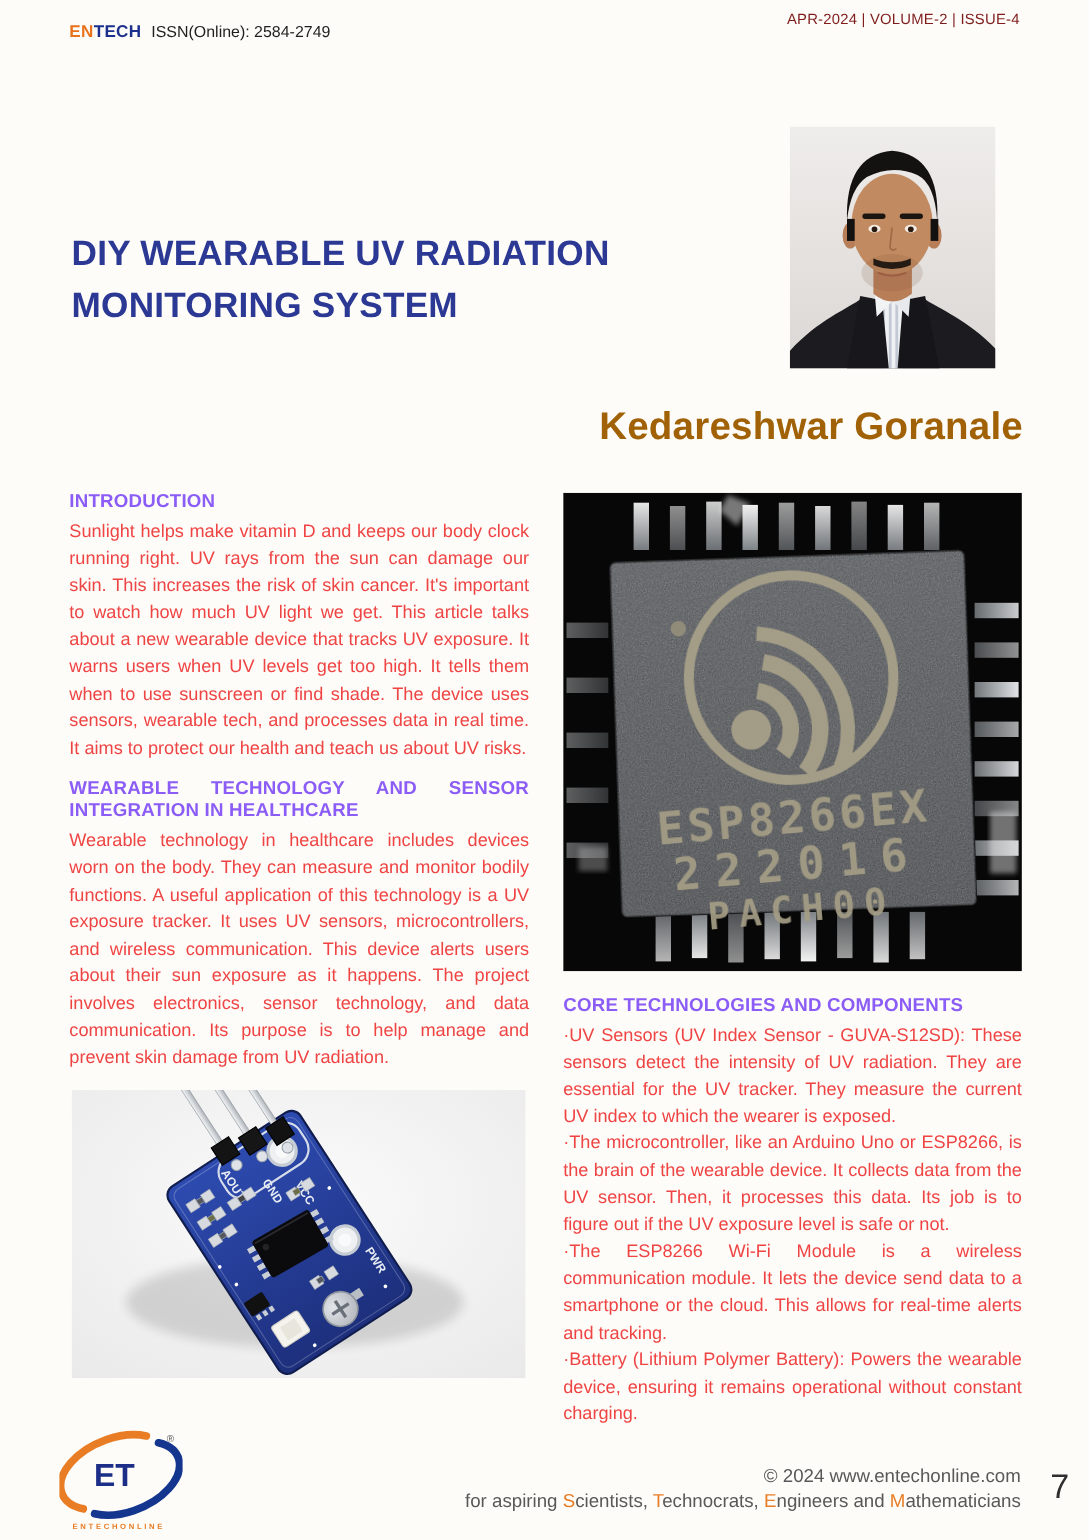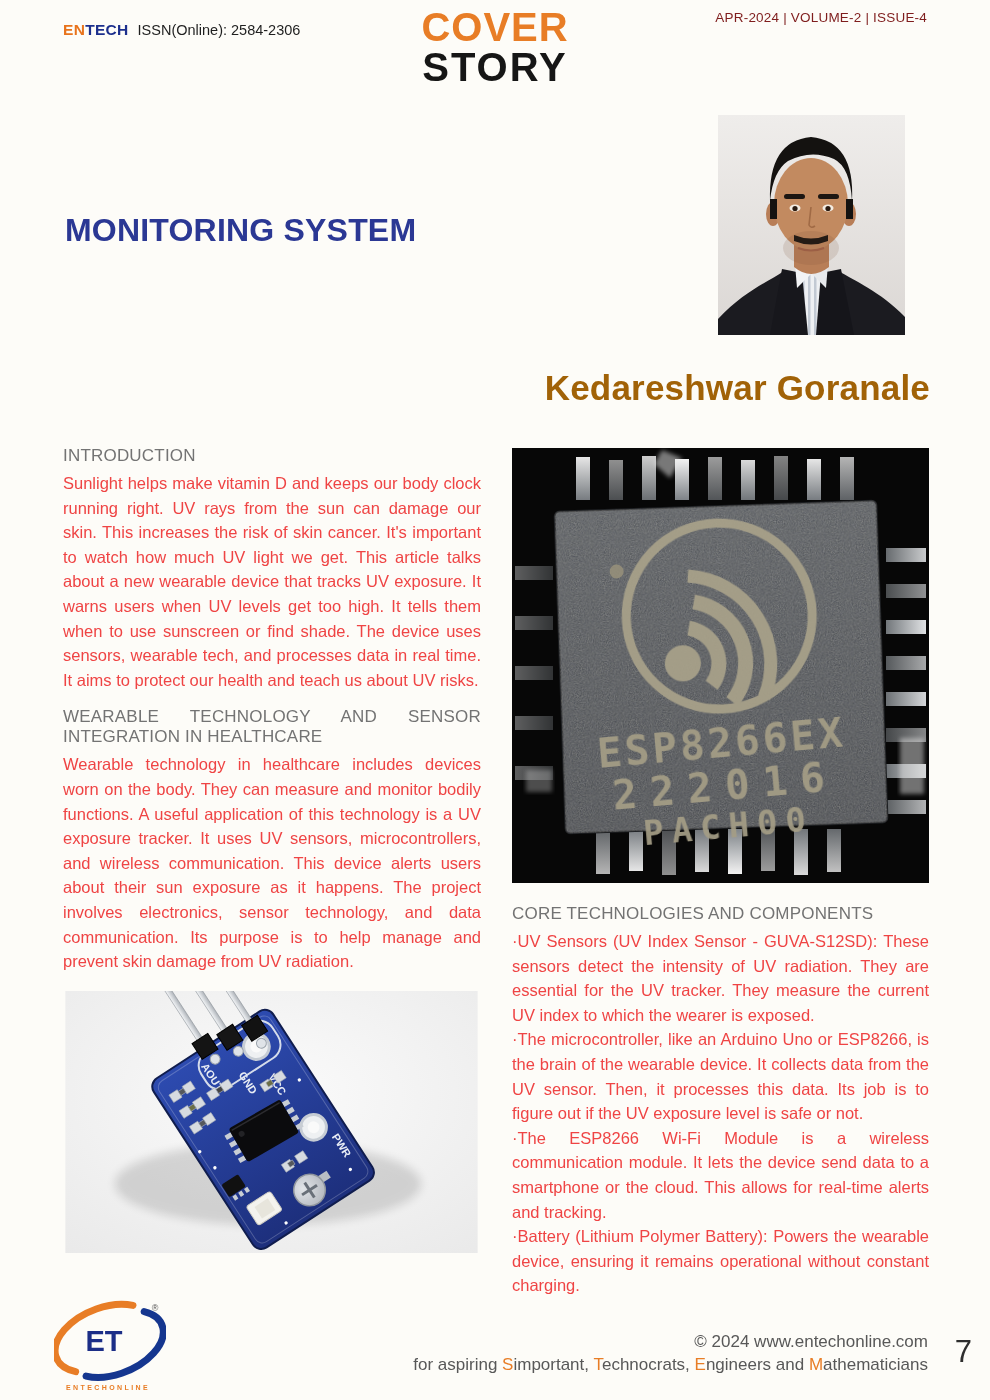--- a/index.html
+++ b/index.html
@@ -22,51 +22,48 @@
   .issue-info{right:63px;top:10px;font-size:13.5px;color:#7f1d1d;letter-spacing:.2px;}
   
   .title-line1{left:65px;top:150px;font-size:39px;font-weight:700;color:#e87a1f;letter-spacing:.5px;}
   .title-navy{left:65px;top:207px;font-size:32px;font-weight:700;color:#2b3894;line-height:47px;letter-spacing:.2px;}
   
   .author-photo{left:718px;top:115px;width:187px;height:220px;}
   .author-name{right:60px;top:368px;font-size:35px;font-weight:700;color:#a16207;letter-spacing:.2px;}
   
   .col-left{left:63px;top:446px;width:418px;}
   .col-right{left:512px;top:448px;width:417px;}
-  .sec-head{font-size:17px;font-weight:400;color:#737373;letter-spacing:.2px;margin:0 0 5px 0;text-align:justify;}
+  .sec-head{font-size:17px;font-weight:700;color:#8b5cf6;letter-spacing:.2px;margin:0 0 5px 0;text-align:justify;}
   .body-text{font-size:16.5px;line-height:24.6px;color:#ef4444;text-align:justify;margin:0;}
   .mt{margin-top:15px;}
   .bullet{margin:0;}
   .sensor-photo{display:block;margin-top:17px;}
   .chip-photo{display:block;}
   .core-head{margin-top:21px;}
   
   .footer-logo{left:54px;top:1298px;width:112px;height:96px;}
   .copyright-block{right:62px;top:1330px;text-align:right;color:#585858;font-size:17px;line-height:23px;}
   .copyright-block .o{color:#e87d26;}
   .page-number{right:18px;top:1334px;font-size:31px;color:#2e2e2e;}
 </style>
 </head>
 <body>
 
 <div class="page">
 
   <div class="abs brand-line">
     <span class="brand"><span class="en">EN</span><span class="tech">TECH</span></span>
-    <span class="issn">ISSN(Online): 2584-2306</span>
-  </div>
-
-  <div class="abs cover-story">
-    <div class="cover">COVER</div>
-    <div class="story">STORY</div>
-  </div>
+    <span class="issn">ISSN(Online): 2584-2749</span>
+  </div>
+
 
   <div class="abs issue-info">APR-2024 | VOLUME-2 | ISSUE-4</div>
 
   <div class="abs title-navy">
+    <div>DIY WEARABLE UV RADIATION</div>
     <div>MONITORING SYSTEM</div>
   </div>
 
   <svg class="abs author-photo" viewBox="0 0 187 220" aria-label="author portrait">
     <defs>
       <linearGradient id="pbg" x1="0" y1="0" x2="0" y2="1">
         <stop offset="0" stop-color="#efedeb"></stop>
           <stop offset="1" stop-color="#dbd7d4"></stop>
       </linearGradient>
       <pattern id="shirtStripes" width="6" height="6" patternUnits="userSpaceOnUse">
@@ -347,18 +344,18 @@
       <path d="M 12 60 A 44 26 0 0 1 90 20" stroke="#e87d26" stroke-width="7"></path>
       <path d="M 98 30 A 44 26 0 0 1 20 68" stroke="#15368f" stroke-width="7"></path>
     </g>
     <text x="50" y="53" text-anchor="middle" font-family="Liberation Sans, sans-serif" font-size="29" font-weight="700" fill="#1c2e87">ET</text>
     <text x="101" y="13" text-anchor="middle" font-family="Liberation Sans, sans-serif" font-size="9" fill="#555">®</text>
     <text x="54" y="92" text-anchor="middle" font-family="Liberation Sans, sans-serif" font-size="7" letter-spacing="2.4" font-weight="700" fill="#e87d26">ENTECHONLINE</text>
   </svg>
 
   <div class="abs copyright-block">
     <div>© 2024 www.entechonline.com</div>
-    <div><span>for aspiring </span><span class="o">S</span><span>important, </span><span class="o">T</span><span>echnocrats, </span><span class="o">E</span><span>ngineers and </span><span class="o">M</span><span>athematicians</span></div>
+    <div><span>for aspiring </span><span class="o">S</span><span>cientists, </span><span class="o">T</span><span>echnocrats, </span><span class="o">E</span><span>ngineers and </span><span class="o">M</span><span>athematicians</span></div>
   </div>
 
   <div class="abs page-number">7</div>
 
 </div>
 
 </body></html>

